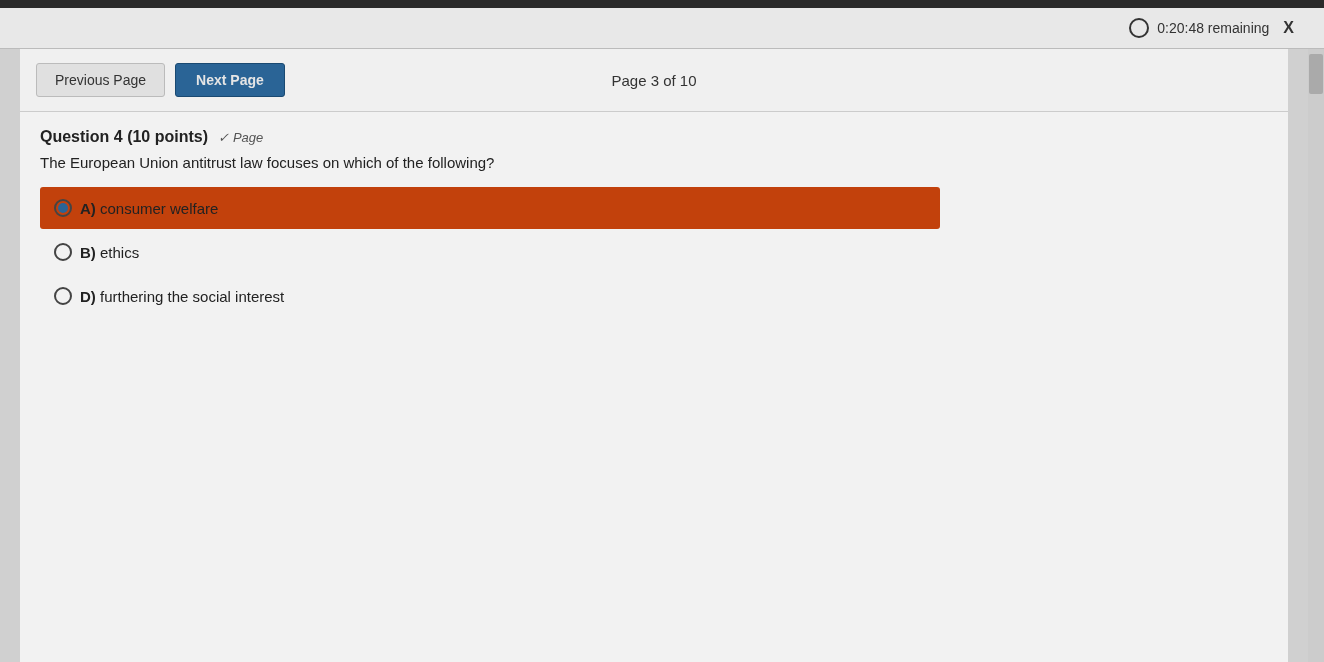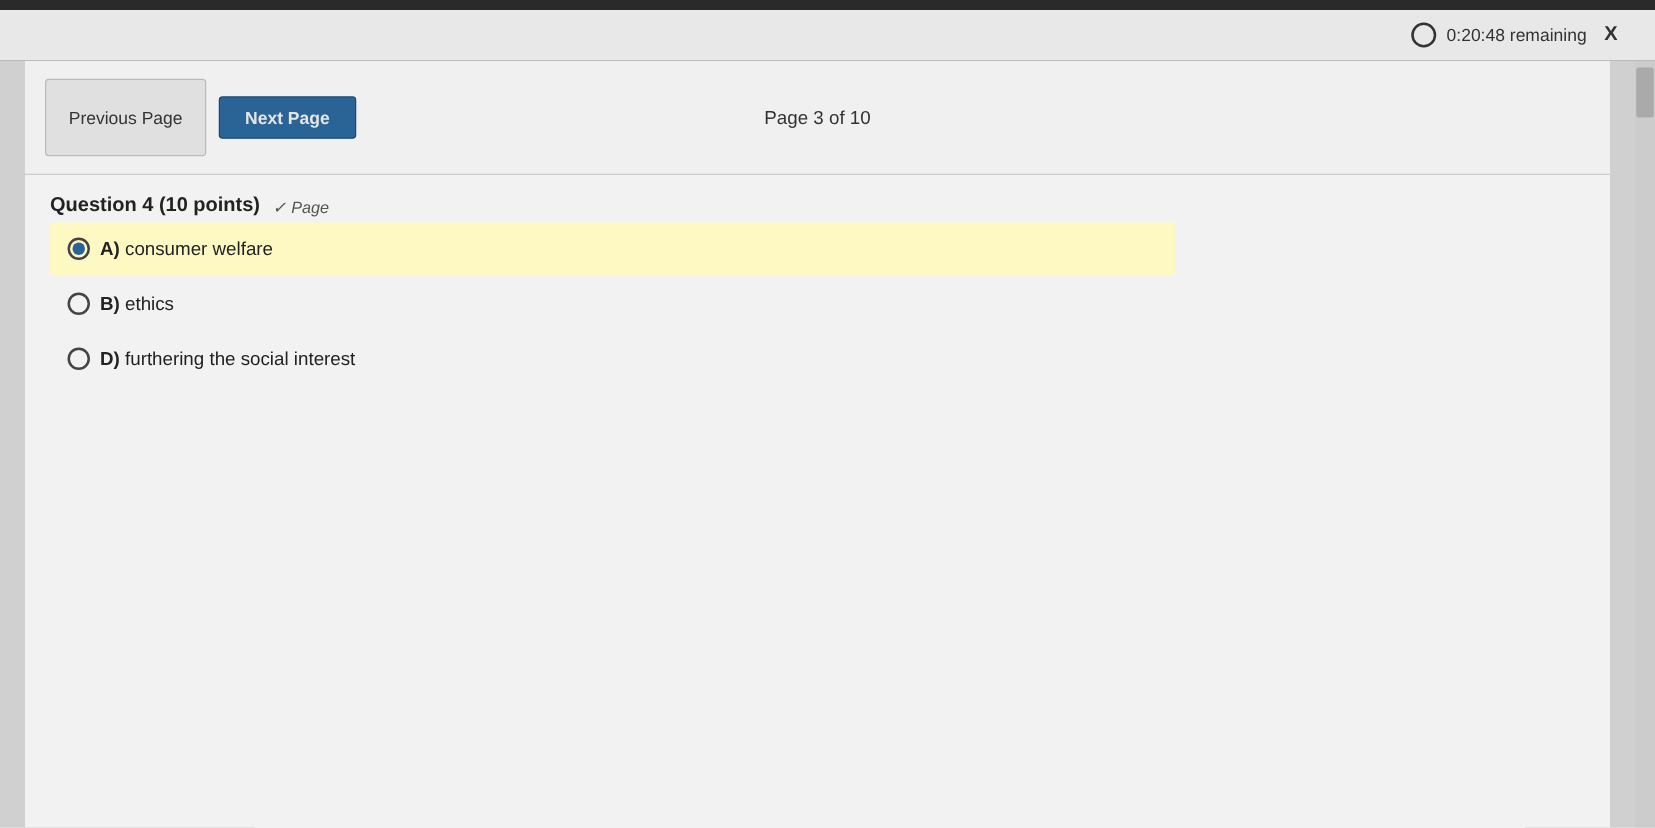--- a/index.html
+++ b/index.html
@@ -65,21 +65,21 @@
       gap: 10px;
       border-bottom: 1px solid #ccc;
       background-color: #f0f0f0;
       position: relative;
     }
 
     .btn-previous {
       background-color: #e0e0e0;
       border: 1px solid #bbb;
       color: #333;
-      padding: 22px 18px;
+      padding: 8px 18px;
       font-size: 14px;
       cursor: pointer;
       border-radius: 3px;
     }
 
     .btn-next {
       background-color: #2a6496;
       border: 1px solid #1a4a72;
       color: #e5e5e5;
       padding: 8px 20px;
@@ -140,21 +140,21 @@
       padding: 12px 14px;
       margin-bottom: 2px;
       font-size: 15px;
       color: #222;
       cursor: pointer;
       border-radius: 3px;
       gap: 8px;
     }
 
     .answer-option.selected {
-      background-color: #fef9c3;
+      background-color: #c2410c;
     }
 
     .radio-outer {
       width: 18px;
       height: 18px;
       border-radius: 50%;
       border: 2px solid #444;
       display: flex;
       align-items: center;
       justify-content: center;
@@ -239,20 +239,21 @@
       <div class="question-area">
 
         <div class="question-header">
           <span>Question 4 (10 points)</span>
           <span class="saved-indicator">
             <span class="check-icon">✓</span>
             <span>Page</span>
           </span>
         </div>
 
+        <div class="question-text">The European Union antitrust law focuses on which of the following?</div>
 
         <div class="answer-options-container">
 
           <div class="answer-option selected">
             <div class="radio-outer">
               <div class="radio-inner"></div>
             </div>
             <span class="option-label">
               <strong>A)</strong> <span>consumer welfare</span>
             </span>

